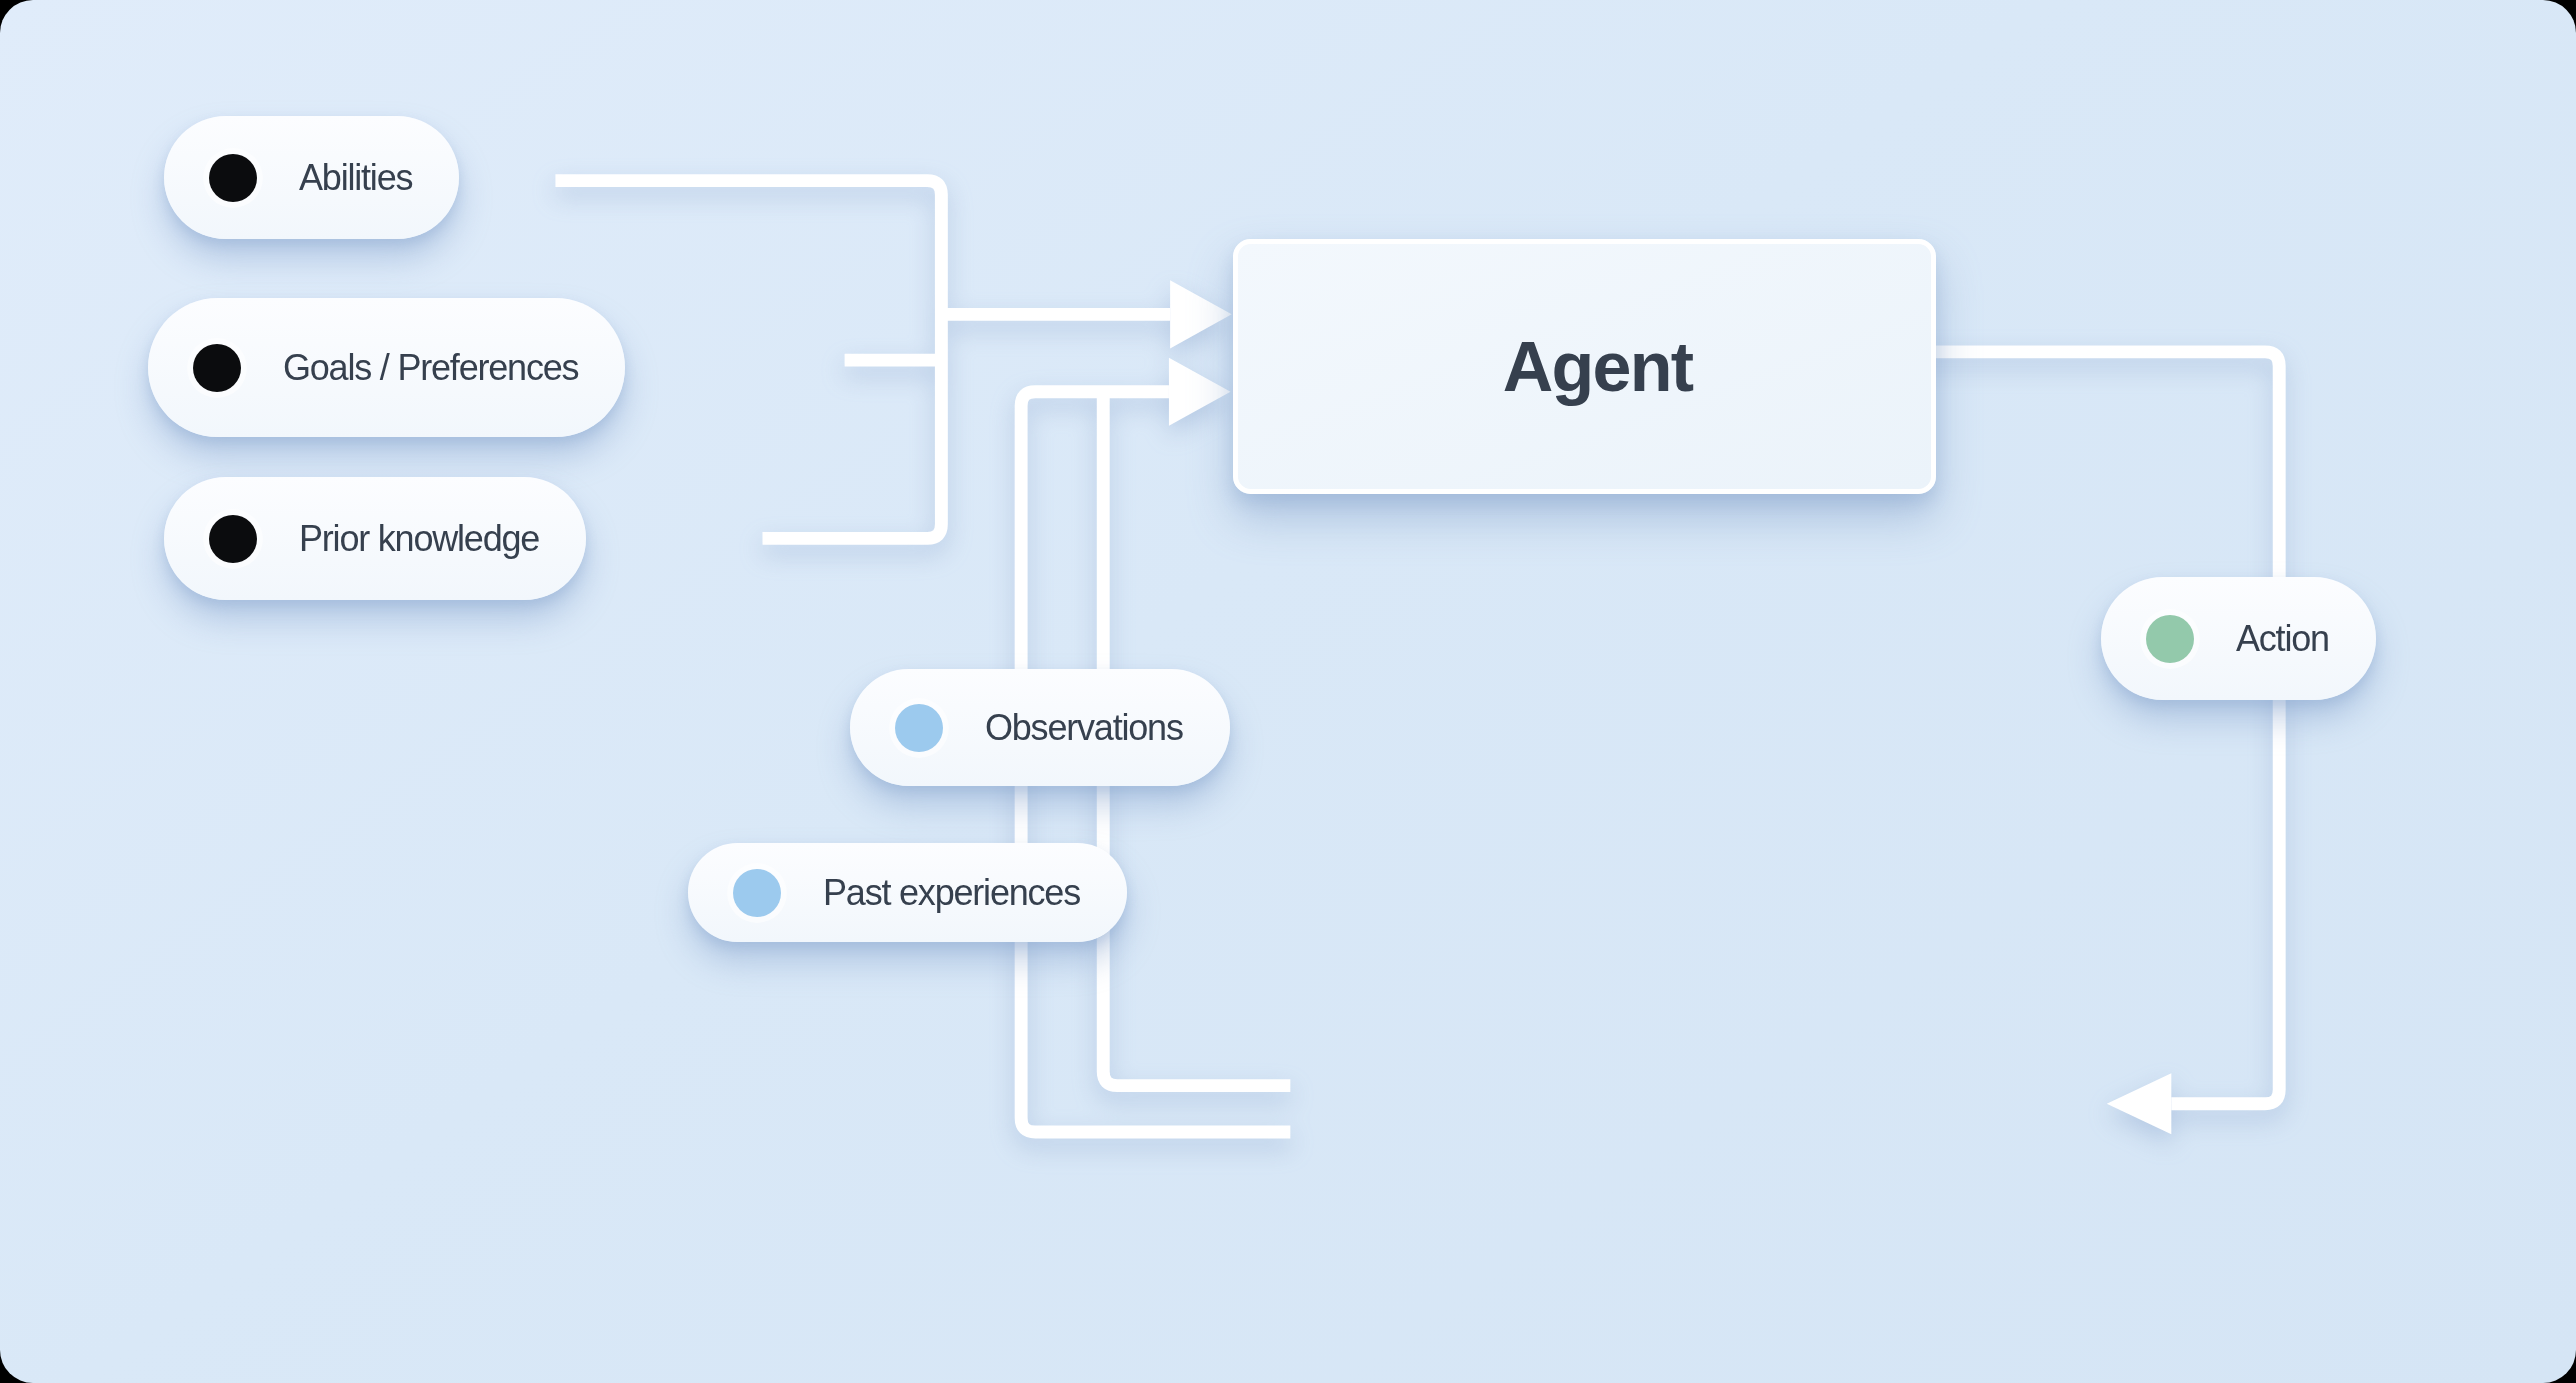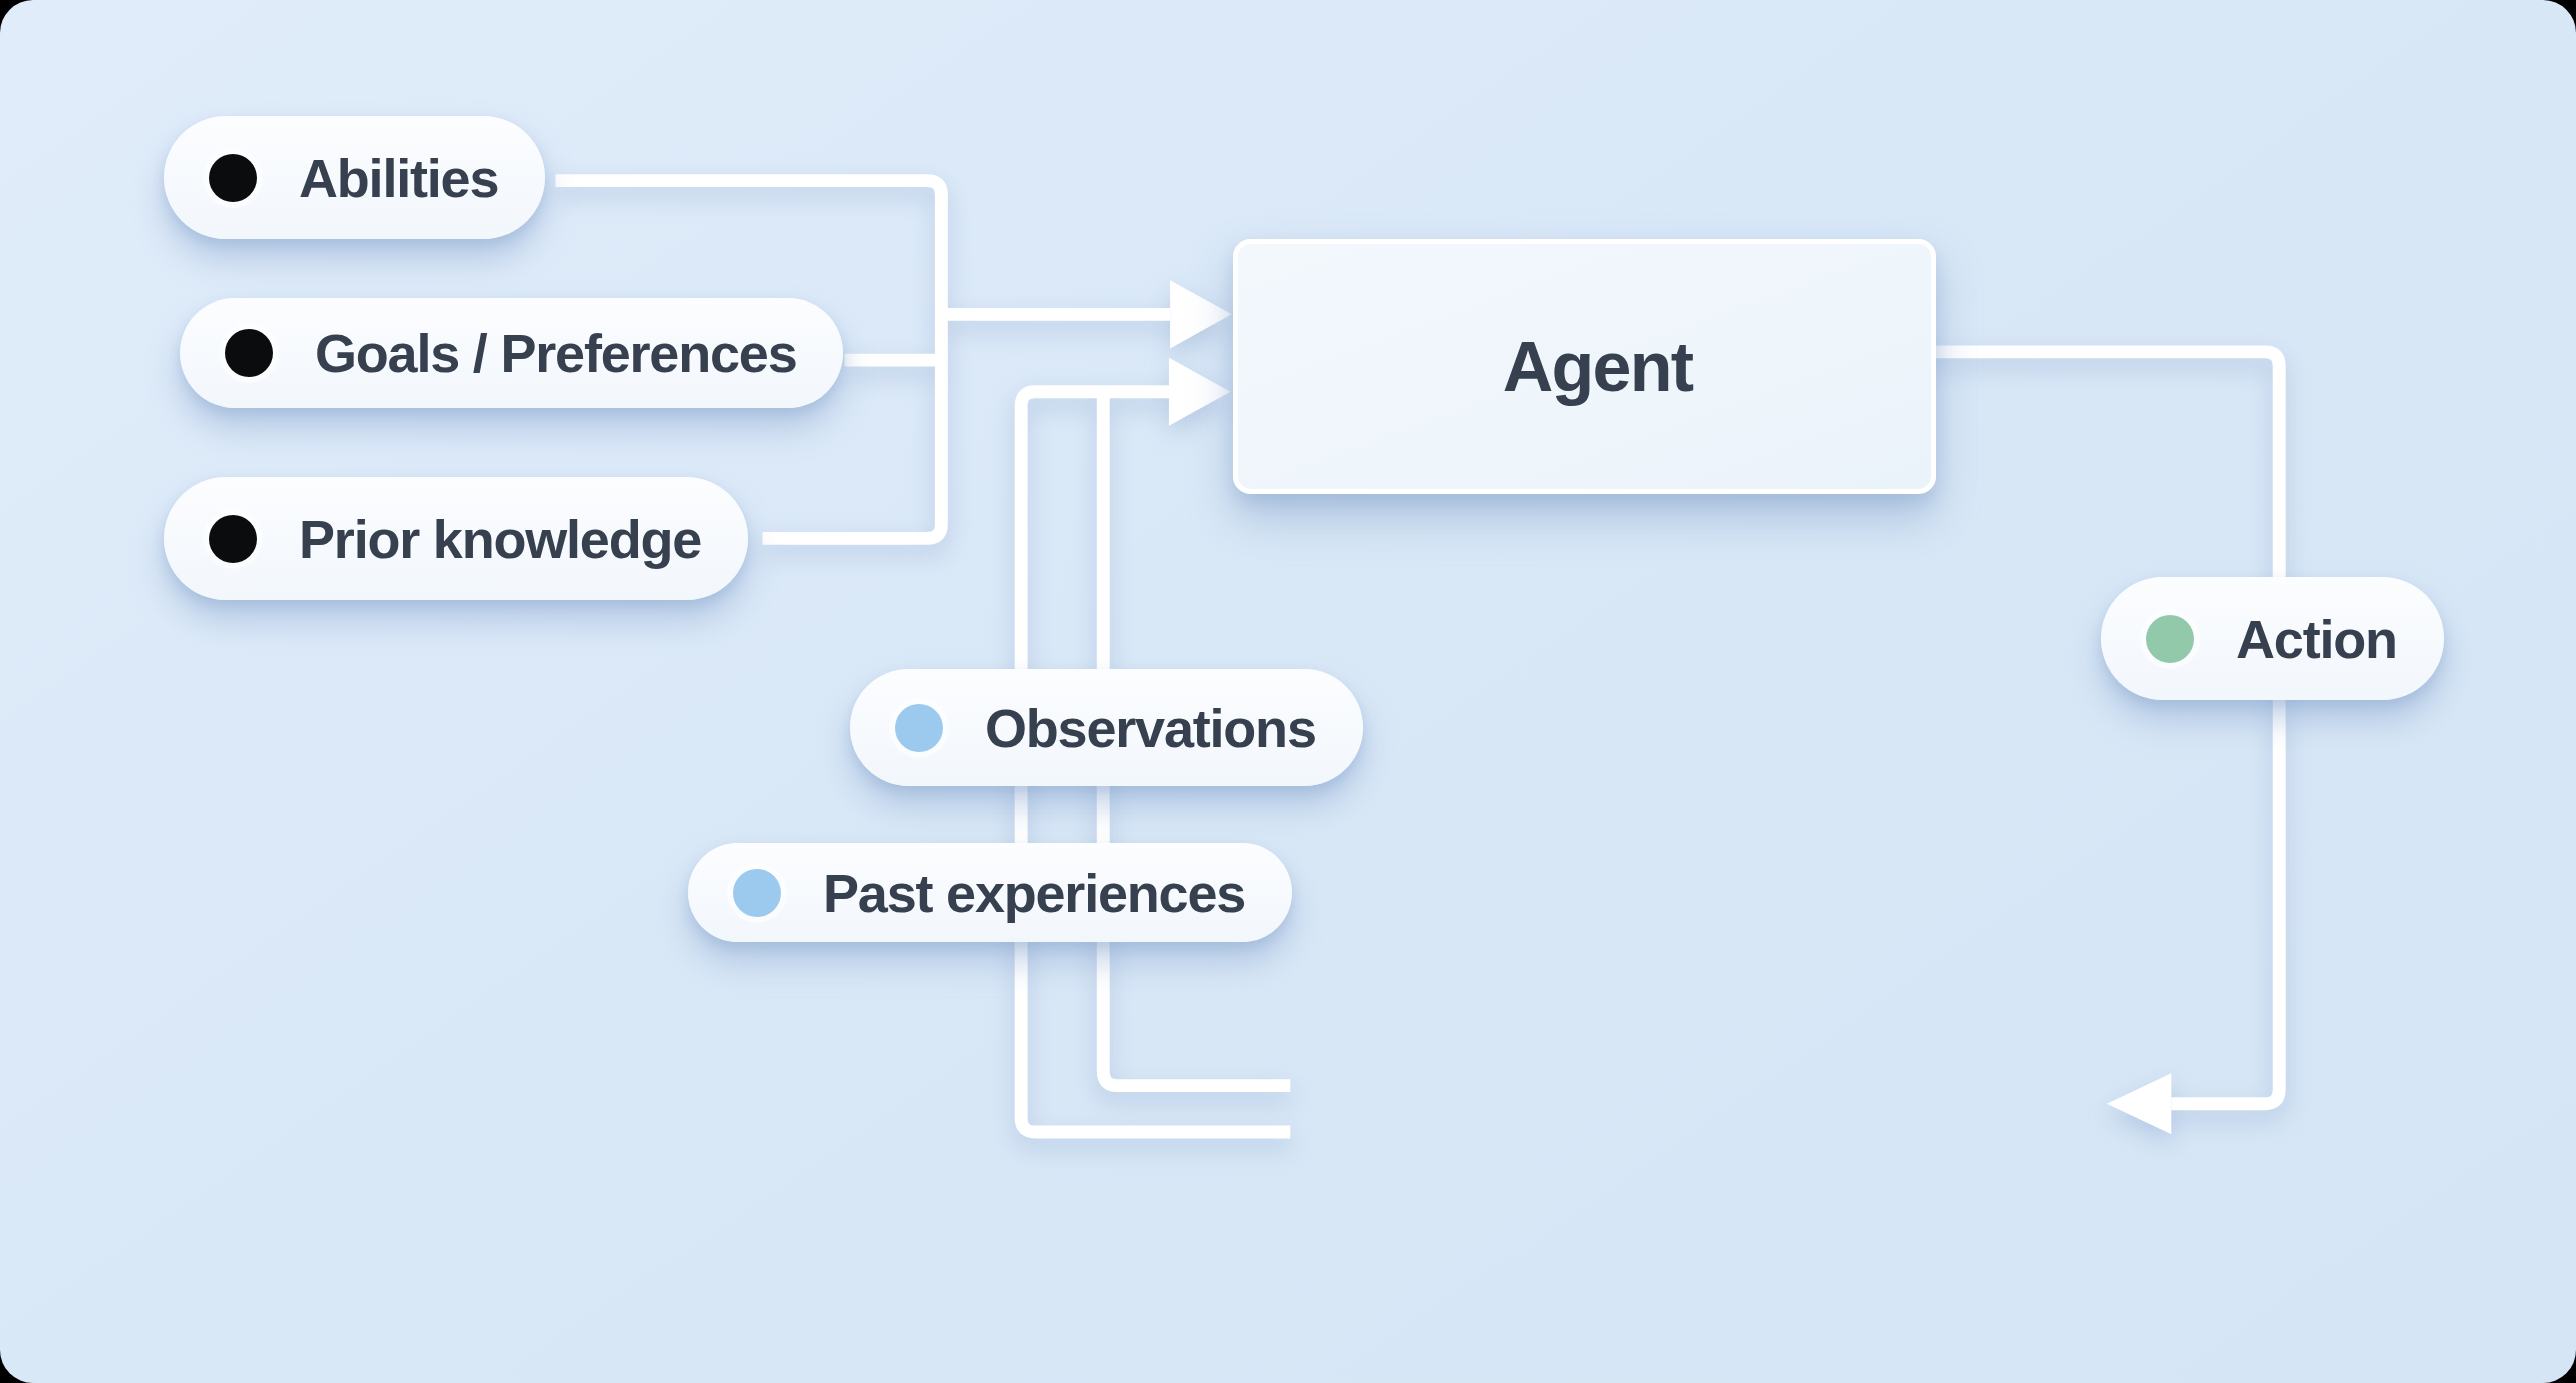--- a/index.html
+++ b/index.html
@@ -28,21 +28,21 @@
     border-radius:586px;
     background:linear-gradient(180deg,#fcfdff 0%,#f2f7fc 100%);
     box-shadow:0 20px 32px rgba(125,155,200,0.42), 0 5.9px 10.6px rgba(125,155,200,0.25);
   }
   .pill .dot{
     width:48px;height:48px;border-radius:50%;
     margin-right:42px;flex:0 0 auto;
     box-shadow:0 0 0 5.9px rgba(255,255,255,0.55);
   }
   .pill .lbl{
-    font-size:54px;font-weight:700;color:#36404e;
+    font-size:36px;font-weight:400;color:#36404e;
     letter-spacing:-1.2px;line-height:1;white-space:nowrap;
     padding-right:47px;
   }
   .node{
     position:absolute;z-index:2;
     display:flex;align-items:center;justify-content:center;
     border:5.9px solid #ffffff;border-radius:17.6px;
     background:linear-gradient(160deg,#f3f8fd 0%,#ebf3fa 100%);
     box-shadow:0 23.5px 44px rgba(120,150,195,0.45), 0 8.2px 15.2px rgba(120,150,195,0.22);
   }
@@ -70,21 +70,21 @@
     <polygon points="1993,610 2098,668 1993,726"></polygon>
 
     <path d="M 3240 600 H 3862 Q 3886 600 3886 624 V 1858 Q 3886 1882 3862 1882 H 3702"></path>
     <polygon points="3702,1830 3592,1882 3702,1934"></polygon>
   </svg>
 
   <div class="pill" style="left:164px;top:116px;height:123px;">
     <span class="dot" style="background: rgb(11, 12, 14);"></span>
     <span class="lbl">Abilities</span>
   </div>
-  <div class="pill" style="left:180px;top:298px;height:110px;">
+  <div class="pill" style="left:148px;top:298px;height:139px;">
     <span class="dot" style="background: rgb(11, 12, 14);"></span>
     <span class="lbl">Goals / Preferences</span>
   </div>
   <div class="pill" style="left:850px;top:669px;height:117px;">
     <span class="dot" style="background: rgb(156, 202, 238);"></span>
     <span class="lbl">Observations</span>
   </div>
 
   <div class="pill" style="left:164px;top:477px;height:123px;">
     <span class="dot" style="background: rgb(11, 12, 14);"></span>

